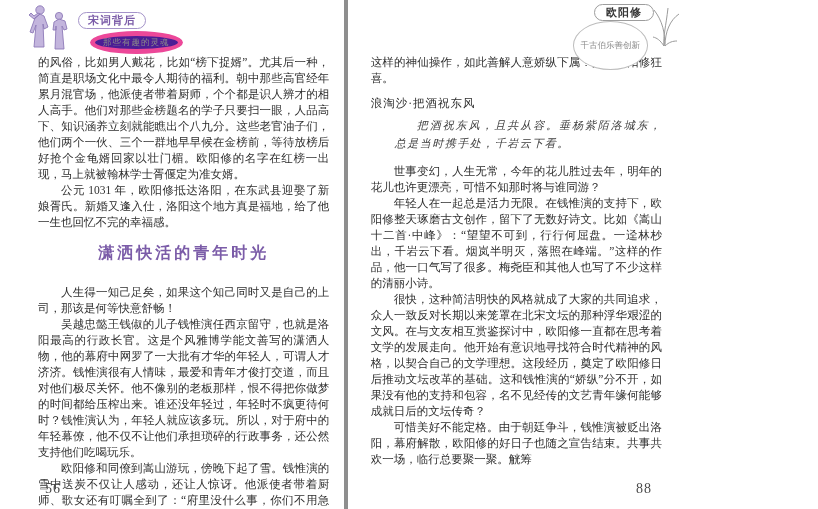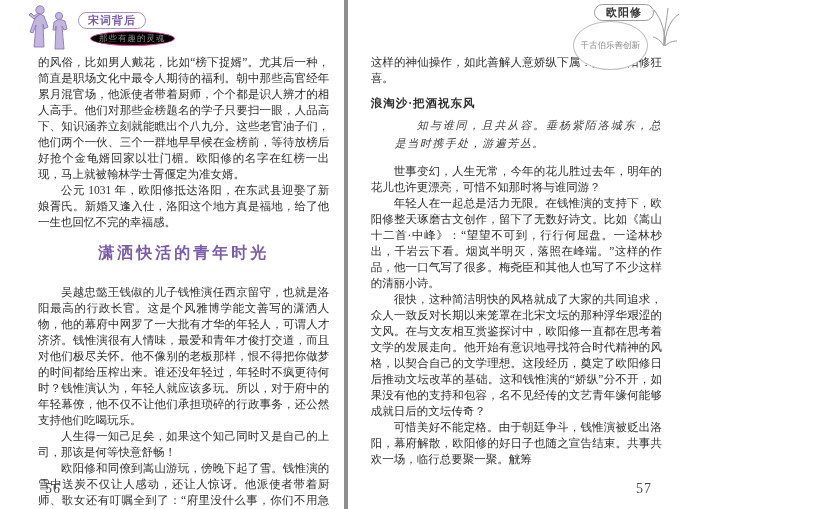--- a/index.html
+++ b/index.html
@@ -32,21 +32,21 @@
     font-size: 16px;
     font-weight: bold;
     letter-spacing: 3px;
     color: #7b5ca8;
   }
 
   .poem-title {
     margin: 9px 0 5px 0 !important;
     text-align: left;
     text-indent: 0 !important;
-    font-weight: bold;
+    font-weight: normal;
     font-size: 12px;
     color: #1f1f1f;
     letter-spacing: 1px;
   }
   .bodytext p.poem {
     margin-left: 2.2em;
     font-style: italic;
     font-size: 11px;
     line-height: 18px;
     letter-spacing: 1.5px;
@@ -70,25 +70,25 @@
     display: inline-block;
     border: 1px solid #a493c9; border-radius: 10px;
     padding: 0 9px;
     font-size: 11px; line-height: 15px;
     font-weight: bold; letter-spacing: 1px;
     color: #7b5ca8; background: #fff;
   }
   .series-sub {
     position: absolute; top: 28px; left: 64px;
     display: inline-block;
-    border: 1px solid #ec4899; border-radius: 50%;
+    border: 5px solid #ec4899; border-radius: 50%;
     padding: 1px 8px;
     font-size: 8.5px; line-height: 11px;
     letter-spacing: 1px; color: #8a8a8a;
-    white-space: nowrap; background: #000000;
+    white-space: nowrap; background: #4c1d95;
   }
 
   
   .header-right { position: absolute; top: 4px; right: 10px; width: 130px; height: 46px; }
   .chapter-badge {
     position: absolute; top: 0; right: 26px;
     display: inline-block;
     border: 1px solid #9d9d9d; border-radius: 10px;
     padding: 0 11px;
     font-size: 11px; line-height: 15px;
@@ -122,22 +122,22 @@
         </g>
       </svg>
       <span class="series-badge">宋词背后</span>
       <span class="series-sub">那些有趣的灵魂</span>
     </div>
 
     <div class="bodytext">
       <p class="noindent">的风俗，比如男人戴花，比如“榜下捉婿”。尤其后一种，简直是职场文化中最令人期待的福利。朝中那些高官经年累月混官场，他派使者带着厨师，个个都是识人辨才的相人高手。他们对那些金榜题名的学子只要扫一眼，人品高下、知识涵养立刻就能瞧出个八九分。这些老官油子们，他们两个一伙、三个一群地早早候在金榜前，等待放榜后好抢个金龟婿回家以壮门楣。欧阳修的名字在红榜一出现，马上就被翰林学士胥偃定为准女婿。</p>
       <p>公元 1031 年，欧阳修抵达洛阳，在东武县迎娶了新娘胥氏。新婚又逢入仕，洛阳这个地方真是福地，给了他一生也回忆不完的幸福感。</p>
       <h2 class="section-heading">潇洒快活的青年时光</h2>
+      <p>人生得一知己足矣，如果这个知己同时又是自己的上司，那该是何等快意舒畅！</p>
       <p>吴越忠懿王钱俶的儿子钱惟演任西京留守，也就是洛阳最高的行政长官。这是个风雅博学能文善写的潇洒人物，他的幕府中网罗了一大批有才华的年轻人，可谓人才济济。钱惟演很有人情味，最爱和青年才俊打交道，而且对他们极尽关怀。他不像别的老板那样，恨不得把你做梦的时间都给压榨出来。谁还没年轻过，年轻时不疯更待何时？钱惟演认为，年轻人就应该多玩。所以，对于府中的年轻幕僚，他不仅不让他们承担琐碎的行政事务，还公然支持他们吃喝玩乐。</p>
-      <p>人生得一知己足矣，如果这个知己同时又是自己的上司，那该是何等快意舒畅！</p>
       <p>欧阳修和同僚到嵩山游玩，傍晚下起了雪。钱惟演的雪中送炭不仅让人感动，还让人惊讶。他派使者带着厨师、歌女还有叮嘱全到了：“府里没什么事，你们不用急着回来，好好在嵩山赏雪看景，玩个够。”居然还有</p>
     </div>
 
     <div class="pagenum pagenum-left">56</div>
   </div>
 
   <div class="divider"></div>
 
   <div class="page page-right">
 
@@ -151,23 +151,23 @@
           <path d="M12 40 C11 30 14 20 16 2"></path>
           <path d="M12 40 C8 34 5 32 1 31"></path>
           <path d="M13 40 C17 36 21 35 25 35"></path>
         </g>
       </svg>
     </div>
 
     <div class="bodytext">
       <p class="noindent">这样的神仙操作，如此善解人意娇纵下属？真替欧阳修狂喜。</p>
       <p class="poem-title">浪淘沙·把酒祝东风</p>
-      <p class="poem">知与谁同，且共从容。垂杨紫陌洛城东，总是当时携手处，游遍芳丛。</p>
+      <p class="poem">把酒祝东风，且共从容。垂杨紫陌洛城东，总是当时携手处，千岩云下看。</p>
       <p class="gap-top">世事变幻，人生无常，今年的花儿胜过去年，明年的花儿也许更漂亮，可惜不知那时将与谁同游？</p>
       <p>年轻人在一起总是活力无限。在钱惟演的支持下，欧阳修整天琢磨古文创作，留下了无数好诗文。比如《嵩山十二首·中峰》：“望望不可到，行行何屈盘。一迳林杪出，千岩云下看。烟岚半明灭，落照在峰端。”这样的作品，他一口气写了很多。梅尧臣和其他人也写了不少这样的清丽小诗。</p>
       <p>很快，这种简洁明快的风格就成了大家的共同追求，众人一致反对长期以来笼罩在北宋文坛的那种浮华艰涩的文风。在与文友相互赏鉴探讨中，欧阳修一直都在思考着文学的发展走向。他开始有意识地寻找符合时代精神的风格，以契合自己的文学理想。这段经历，奠定了欧阳修日后推动文坛改革的基础。这和钱惟演的“娇纵”分不开，如果没有他的支持和包容，名不见经传的文艺青年缘何能够成就日后的文坛传奇？</p>
       <p>可惜美好不能定格。由于朝廷争斗，钱惟演被贬出洛阳，幕府解散，欧阳修的好日子也随之宣告结束。共事共欢一场，临行总要聚一聚。觥筹</p>
     </div>
 
-    <div class="pagenum pagenum-right">57</div>
+    <div class="pagenum pagenum-right">88</div>
   </div>
 
 </div>
 
 </body></html>

